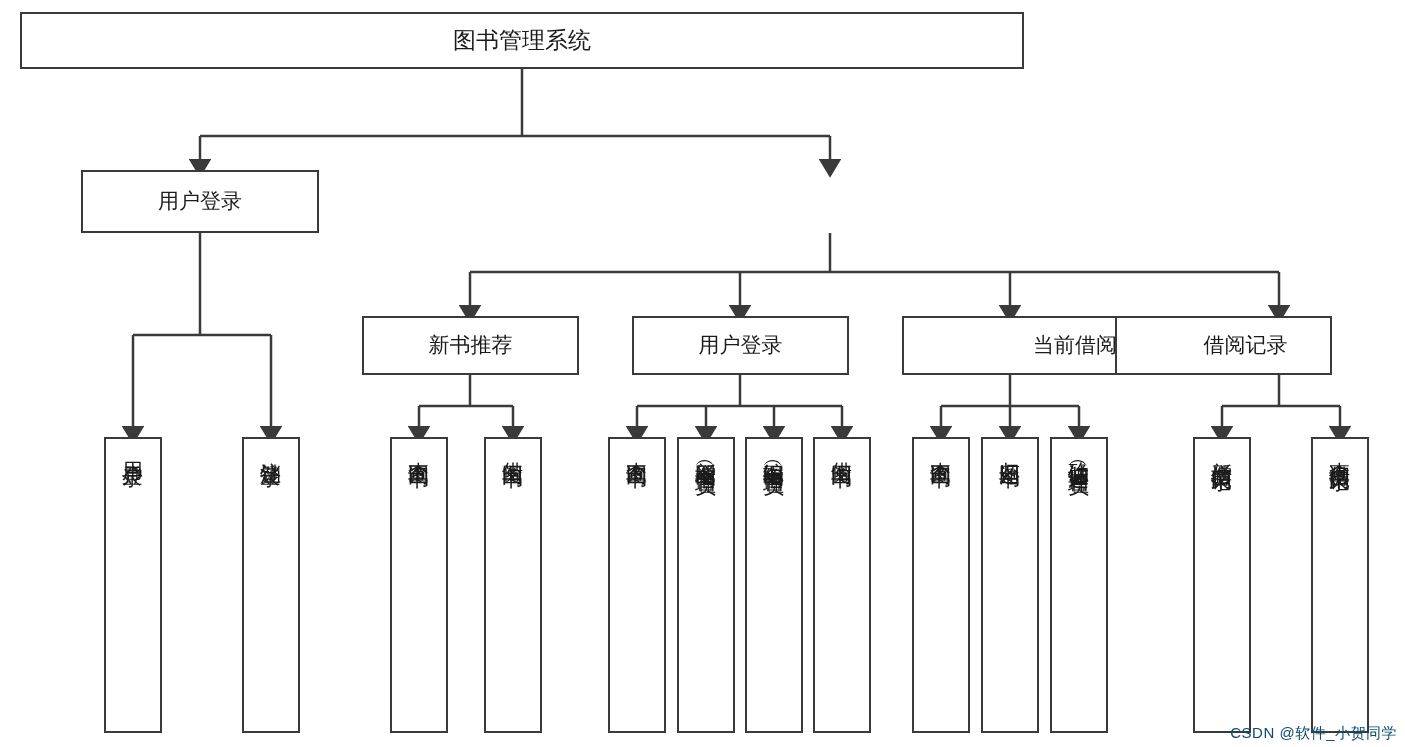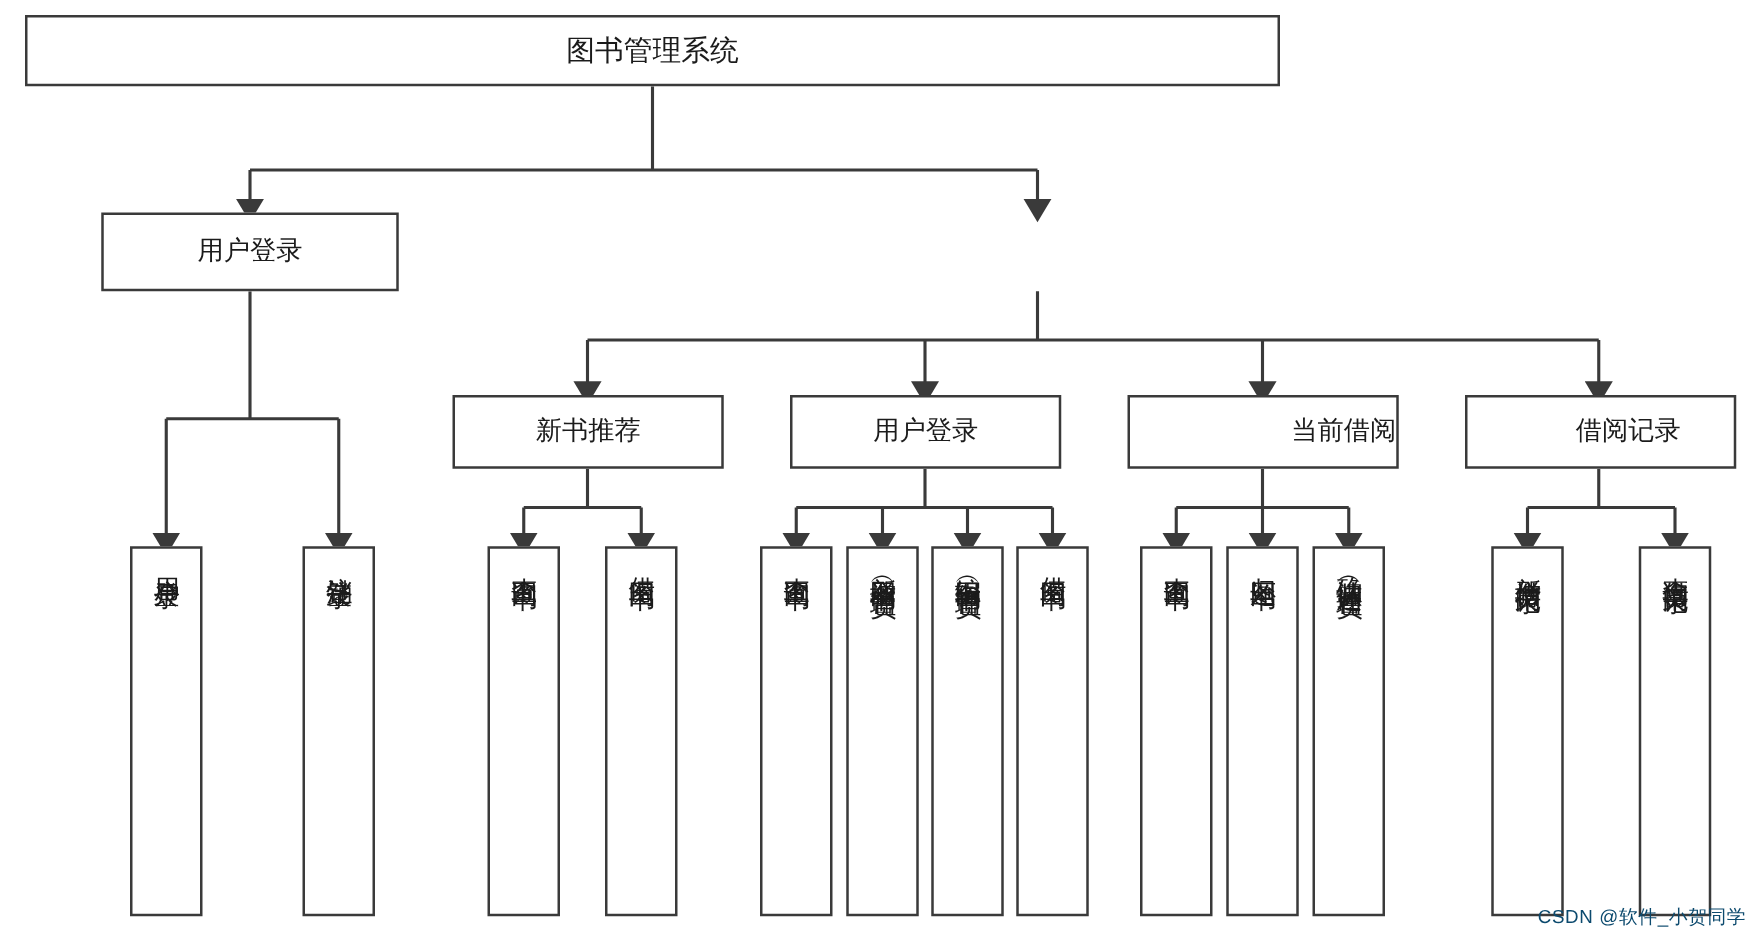--- a/index.html
+++ b/index.html
@@ -167,21 +167,21 @@
 
   <div class="node node-l2" style="left:362px;">
     <span class="node-label">新书推荐</span>
   </div>
   <div class="node node-l2" style="left:632px;">
     <span class="node-label">用户登录</span>
   </div>
   <div class="node node-l2" style="left:902px;justify-content:flex-end;">
     <span class="node-label">当前借阅</span>
   </div>
-  <div class="node node-l2" style="left:1172px;padding-left:44px;">
+  <div class="node node-l2" style="left:1115px;padding-left:44px;">
     <span class="node-label">借阅记录</span>
   </div>
 
   <div class="node node-leaf" style="left:104px;">
     <span class="node-label">用户登录</span>
   </div>
   <div class="node node-leaf" style="left:242px;">
     <span class="node-label">注销登录</span>
   </div>
 

